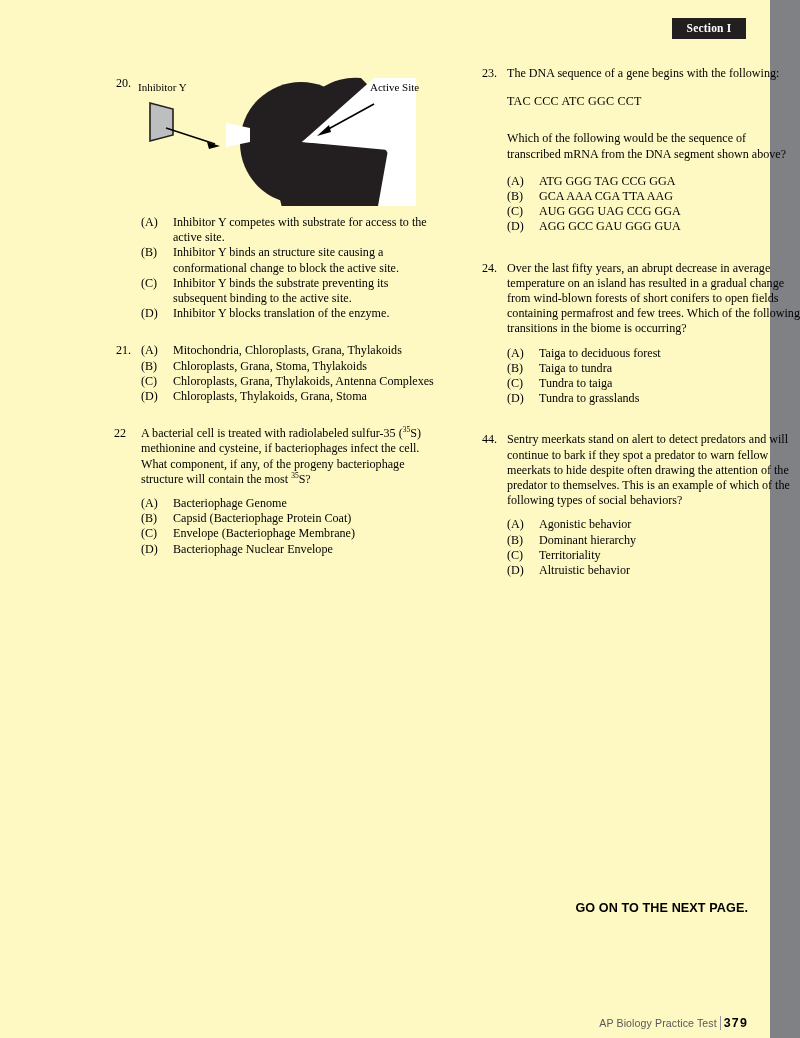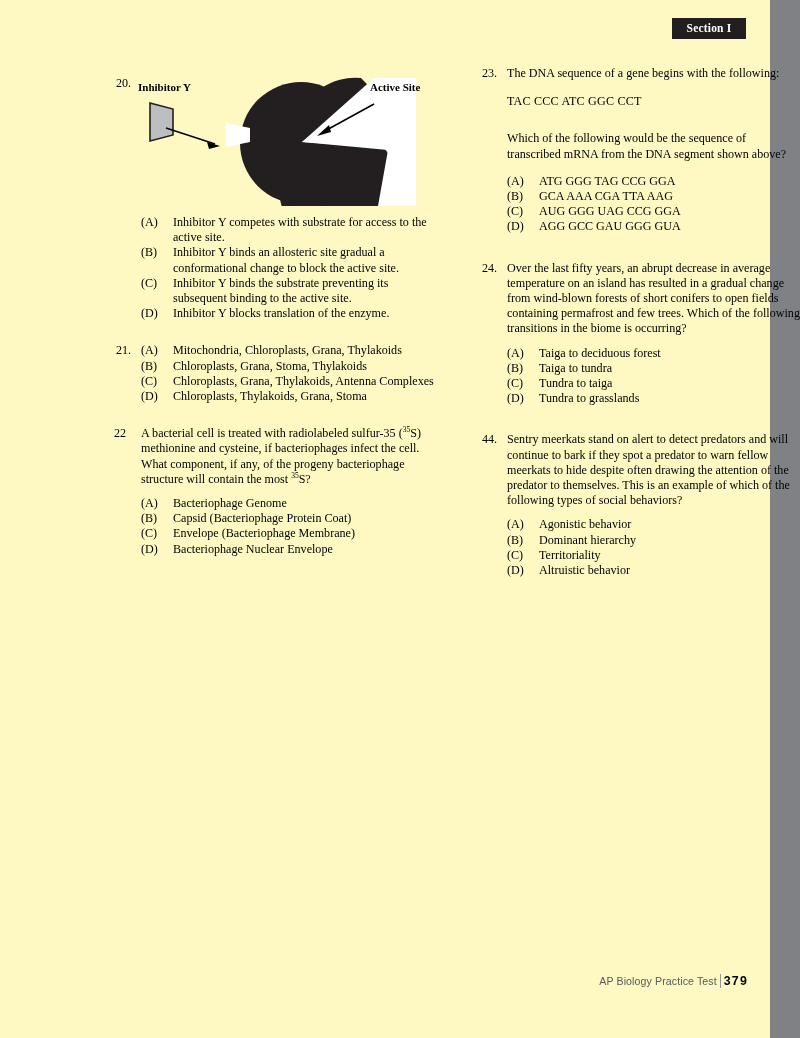--- a/index.html
+++ b/index.html
@@ -107,21 +107,20 @@
   }
   sup { font-size: 0.62em; vertical-align: super; line-height: 0; }
 
   
   #figure {
     position: relative;
     width: 320px;
     height: 130px;
     margin-top: 10px;
     margin-bottom: 6px;
-    font-weight: bold;
   }
   #figure svg { display: block; }
   .fig-label {
     font-family: "Liberation Serif", "DejaVu Serif", serif;
     font-size: 11px;
     fill: #000000;
   }
 
   
   #goon {
@@ -132,21 +131,21 @@
     text-align: right;
     font-family: "Liberation Sans", "DejaVu Sans", sans-serif;
     font-weight: bold;
     font-size: 12.6px;
     letter-spacing: 0.1px;
     color: #000000;
   }
   #footer {
     position: absolute;
     right: 52px;
-    top: 974px;
+    top: 1016px;
     display: flex;
     align-items: center;
     gap: 3px;
     font-family: "Liberation Sans", "DejaVu Sans", sans-serif;
   }
   #footer .ftitle {
     font-size: 10.6px;
     color: #58595b;
     letter-spacing: 0.1px;
   }
@@ -223,21 +222,21 @@
         </svg>
       </div>
 
       <div class="choices">
         <div class="choice">
           <span class="lab">(A)</span>
           <span>Inhibitor Y competes with substrate for access to the active site.</span>
         </div>
         <div class="choice">
           <span class="lab">(B)</span>
-          <span>Inhibitor Y binds an allosteric site gradual a conformational change to block the active site.</span>
+          <span>Inhibitor Y binds an structure site causing a conformational change to block the active site.</span>
         </div>
         <div class="choice">
           <span class="lab">(C)</span>
           <span>Inhibitor Y binds the substrate preventing its subsequent binding to the active site.</span>
         </div>
         <div class="choice">
           <span class="lab">(D)</span>
           <span>Inhibitor Y blocks translation of the enzyme.</span>
         </div>
       </div>
@@ -368,20 +367,21 @@
         </div>
         <div class="choice">
           <span class="lab">(D)</span>
           <span>Altruistic behavior</span>
         </div>
       </div>
     </div>
 
   </div>
 
+  <div id="goon">GO ON TO THE NEXT PAGE.</div>
 
   <div id="footer">
     <span class="ftitle">AP Biology Practice Test</span>
     <span class="fdiv"></span>
     <span class="fpage">379</span>
   </div>
 
 </div>
 
 </body></html>

